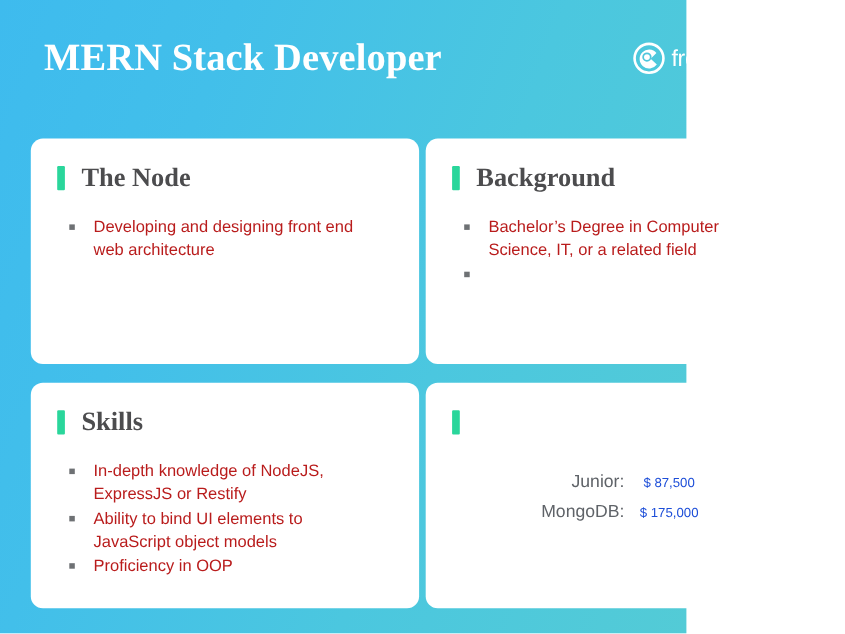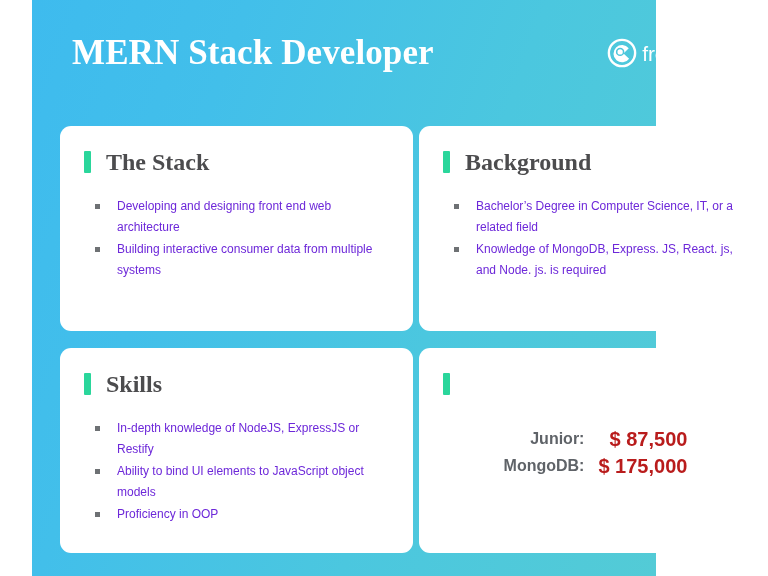--- a/index.html
+++ b/index.html
@@ -12,21 +12,20 @@
     overflow: hidden;
     font-family: "Liberation Sans", sans-serif;
   }
 
   #infographic {
     position: relative;
     width: 624px;
     height: 576px;
     background: linear-gradient(110deg, #3EBBEE 0%, #42BFEA 26%, #4BC7DF 62%, #53CBD6 100%);
     box-sizing: border-box;
-    margin-left: 32px;
   }
 
   
   .header {
     position: absolute;
     left: 0;
     top: 0;
     width: 768px;
     height: 110px;
   }
@@ -117,53 +116,52 @@
   
   .bullet-list {
     list-style: none;
     margin: 20px 0 0 0;
     padding: 0 8px 0 6px;
   }
   .bullet-item {
     position: relative;
     padding-left: 27px;
     margin-bottom: 1px;
-    font-size: 12px;
+    font-size: 15px;
     line-height: 21px;
-    color: #6d28d9;
+    color: #b91c1c;
   }
   .bullet-item .bullet-marker {
     position: absolute;
     left: 5px;
     top: 8px;
     width: 5px;
     height: 5px;
     background: #6E7174;
   }
 
   
   .salary-table {
     margin: 30px auto 0 auto;
     border-collapse: collapse;
-    font-weight: bold;
   }
   .salary-row .salary-label {
     text-align: right;
     padding: 0 7px 5px 0;
     font-size: 16px;
     line-height: 22px;
     color: #5F6368;
     white-space: nowrap;
   }
   .salary-row .salary-value {
-    text-align: right;
+    text-align: center;
     padding: 0 0 5px 7px;
-    font-size: 20px;
+    font-size: 12px;
     line-height: 22px;
-    color: #b91c1c;
+    color: #1d4ed8;
     white-space: nowrap;
   }
 </style>
 </head>
 <body>
 
 <div id="infographic">
 
   <div class="header">
     <h1 class="page-title">MERN Stack Developer</h1>
@@ -178,47 +176,42 @@
         <span class="wm-light">freelancer</span><span class="wm-bold">map</span>
       </div>
     </div>
   </div>
 
   <div class="cards">
 
     <div class="card">
       <div class="card-head">
         <span class="accent-bar"></span>
-        <span class="card-title">The Stack</span>
+        <span class="card-title">The Node</span>
       </div>
       <ul class="bullet-list">
         <li class="bullet-item">
           <span class="bullet-marker"></span>
           <span>Developing and designing front end web architecture</span>
         </li>
-        <li class="bullet-item">
-          <span class="bullet-marker"></span>
-          <span>Building interactive consumer data from multiple systems</span>
-        </li>
       </ul>
     </div>
 
     <div class="card">
       <div class="card-head">
         <span class="accent-bar"></span>
         <span class="card-title">Background</span>
       </div>
       <ul class="bullet-list">
         <li class="bullet-item">
           <span class="bullet-marker"></span>
           <span>Bachelor’s Degree in Computer Science, IT, or a related field</span>
         </li>
         <li class="bullet-item">
           <span class="bullet-marker"></span>
-          <span>Knowledge of MongoDB, Express. JS, React. js, and Node. js. is required</span>
         </li>
       </ul>
     </div>
 
     <div class="card">
       <div class="card-head">
         <span class="accent-bar"></span>
         <span class="card-title">Skills</span>
       </div>
       <ul class="bullet-list">

